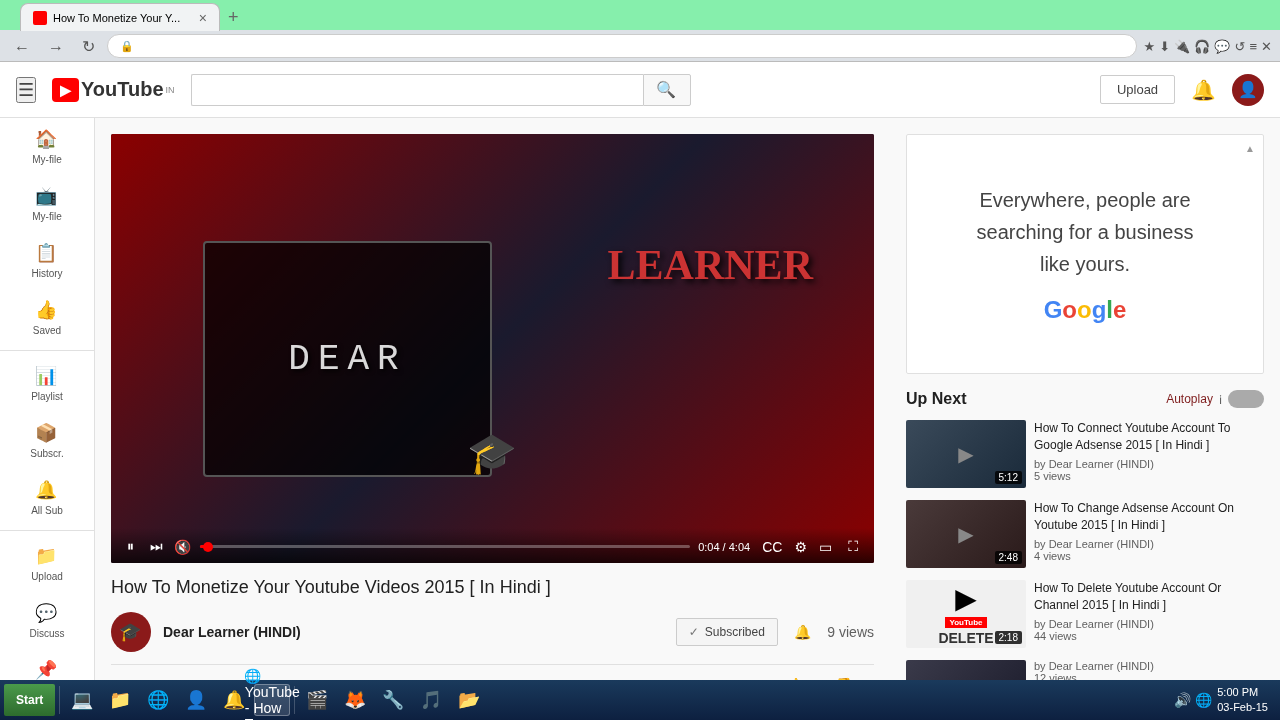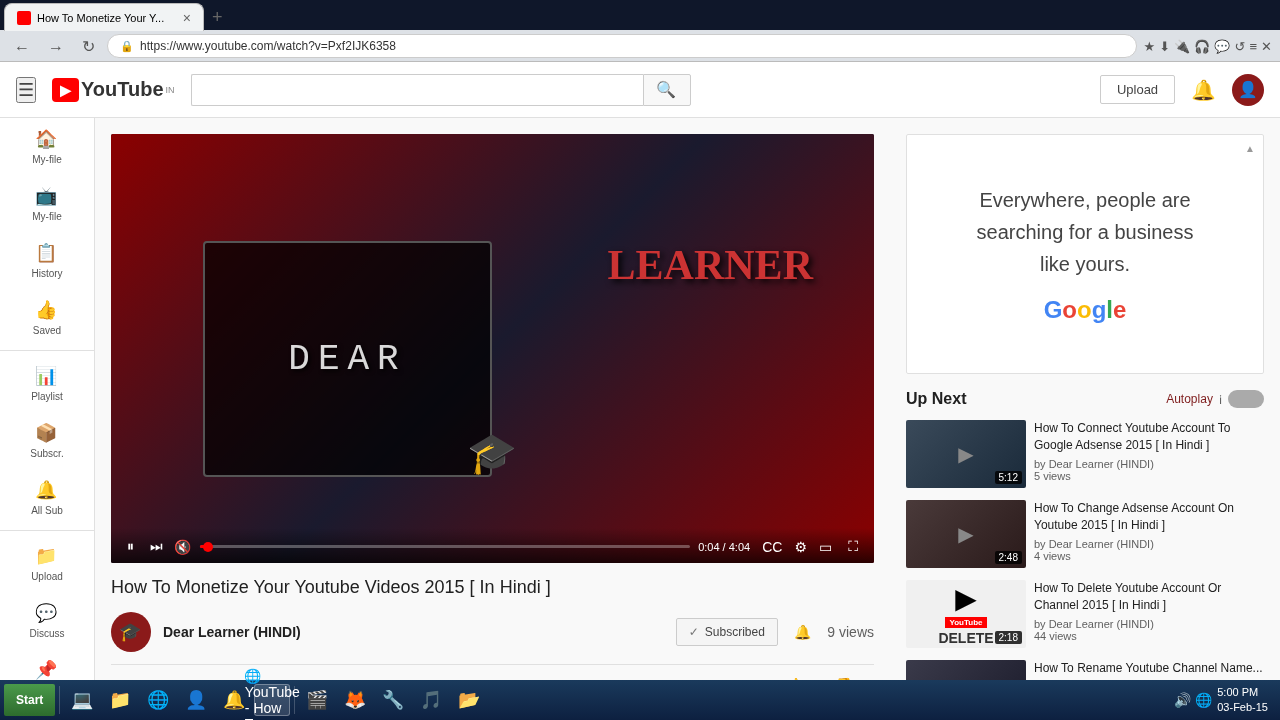--- a/index.html
+++ b/index.html
@@ -1,20 +1,20 @@
 <!DOCTYPE html>
 <html><head>
   <meta charset="utf-8">
   <style>
     * { margin: 0; padding: 0; box-sizing: border-box; }
     body { font-family: Arial, sans-serif; background: #f9f9f9; width: 1280px; height: 720px; overflow: hidden; font-size: 13px; }
 
     
     .browser-top { background: #dde1e6; height: 62px; border-bottom: 1px solid #bbb; }
-    .tab-bar { display: flex; align-items: center; height: 30px; padding: 4px 4px 0; background: #0f172a; }
+    .tab-bar { display: flex; align-items: center; height: 30px; padding: 4px 20px 0; background: #86efac; }
     .tab { display: flex; align-items: center; background: #f1f3f4; border-radius: 8px 8px 0 0; padding: 4px 12px; min-width: 200px; max-width: 240px; height: 28px; border: 1px solid #bbb; border-bottom: none; font-size: 12px; gap: 6px; }
     .tab .favicon { width: 14px; height: 14px; background: #ff0000; border-radius: 2px; flex-shrink: 0; }
     .tab .tab-title { overflow: hidden; text-overflow: ellipsis; white-space: nowrap; flex: 1; font-size: 11px; }
     .tab .tab-close { font-size: 14px; cursor: pointer; color: #666; }
     .tab-new { background: none; border: none; font-size: 18px; color: #666; cursor: pointer; padding: 2px 8px; }
     .nav-bar { display: flex; align-items: center; height: 32px; padding: 2px 8px; gap: 6px; }
     .nav-btn { background: none; border: none; cursor: pointer; font-size: 16px; color: #555; padding: 2px 6px; }
     .nav-btn:disabled { color: #bbb; }
     .address-bar { flex: 1; height: 24px; border: 1px solid #ccc; border-radius: 12px; padding: 2px 12px; font-size: 12px; background: white; display: flex; align-items: center; gap: 6px; }
     .address-bar .lock { color: #888; font-size: 11px; }
@@ -131,21 +131,20 @@
     </div>
     <button class="tab-new">+</button>
   </div>
 
   <div class="nav-bar">
     <button class="nav-btn">←</button>
     <button class="nav-btn">→</button>
     <button class="nav-btn">↻</button>
     <div class="address-bar">
       <span class="lock">🔒</span>
-      <span class="address-text">https://www.youtube.com/watch?v=Pxf2IJK6358</span>
     </div>
     <div class="browser-tools">
       <button class="browser-tool-btn">★</button>
       <button class="browser-tool-btn">⬇</button>
       <button class="browser-tool-btn">🔌</button>
       <button class="browser-tool-btn">🎧</button>
       <button class="browser-tool-btn">💬</button>
       <button class="browser-tool-btn">↺</button>
       <button class="browser-tool-btn">≡</button>
       <button class="browser-tool-btn">✕</button>
@@ -357,21 +356,20 @@
           <div class="video-views">44 views</div>
         </div>
       </div>
 
       <div class="video-card">
         <div class="video-thumb" style="background:#2a2a3a;">
           <div style="width:100%; height:100%; background: linear-gradient(135deg, #3a3a4a, #1a1a2a); display:flex; align-items:center; justify-content:center; color:#888; font-size:20px;">▶</div>
           <span class="video-duration">3:05</span>
         </div>
         <div class="video-info">
-          <div class="video-card-title">How To Rename Youtube Channel Name...</div>
           <div class="video-channel">by Dear Learner (HINDI)</div>
           <div class="video-views">12 views</div>
         </div>
       </div>
     </div>
   </div>
 </div>
 
 <div class="taskbar">
   <button class="start-btn">Start</button>

